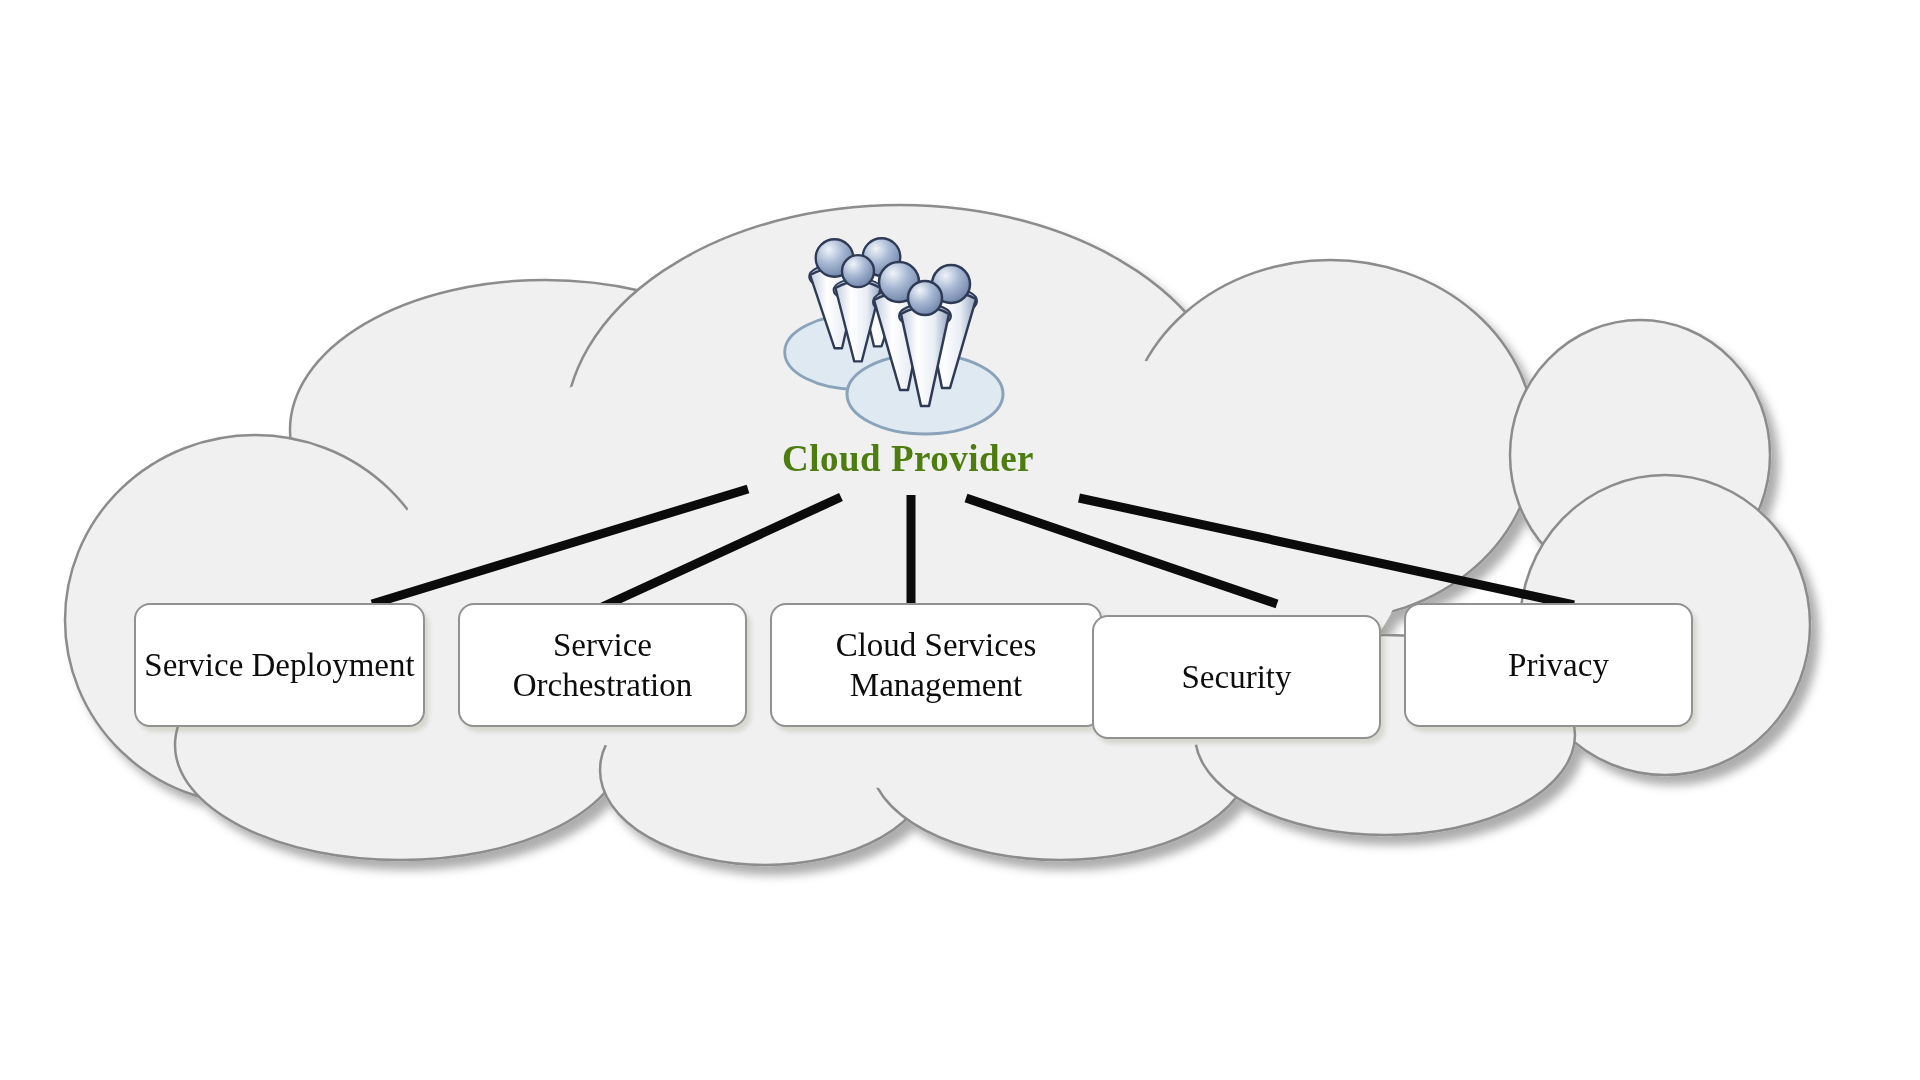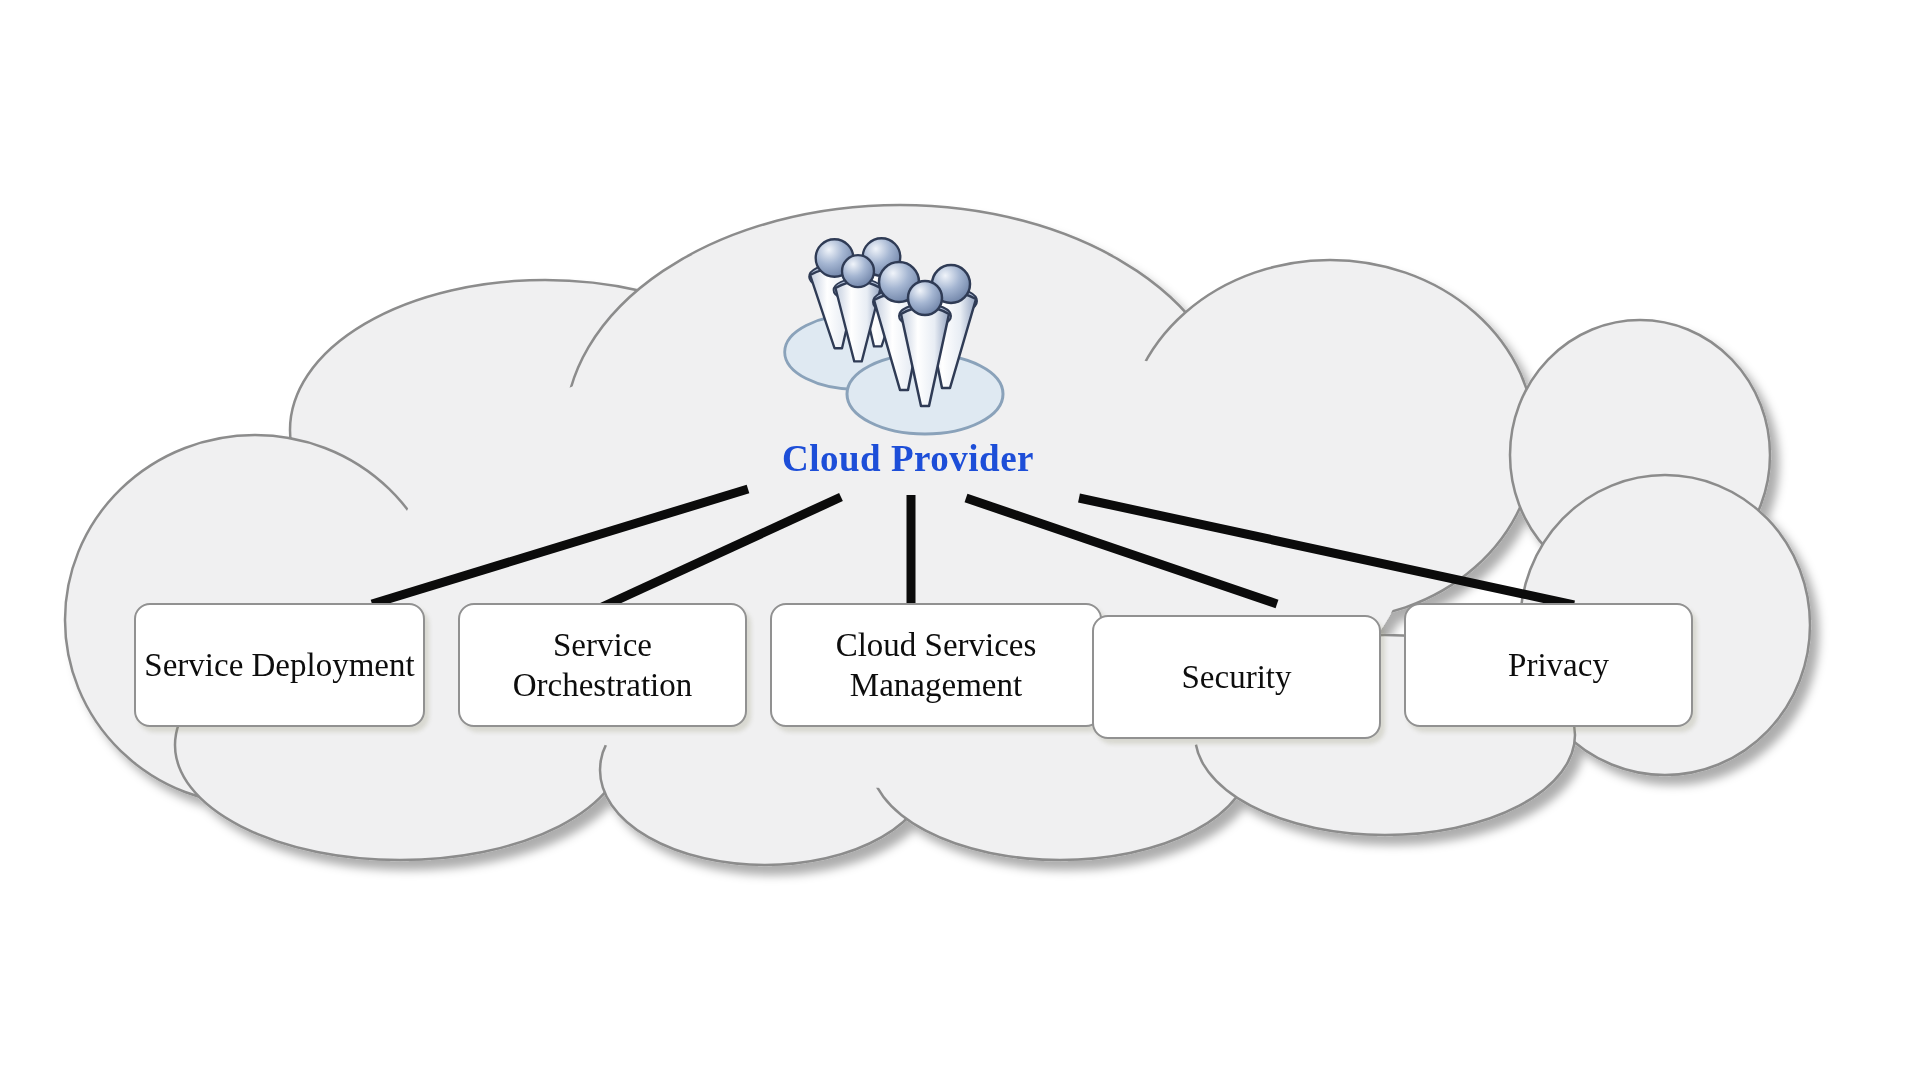--- a/index.html
+++ b/index.html
@@ -17,21 +17,21 @@
     width: 1920px; height: 1080px;
   }
   .provider-title {
     position: absolute;
     left: 733px;
     top: 437px;
     width: 350px;
     text-align: center;
     font-size: 37px;
     font-weight: bold;
-    color: #1d4ed8;
+    color: #4d7c0f;
     letter-spacing: 0.5px;
   }
   .concept-box {
     position: absolute;
     top: 603px;
     height: 124px;
     background: #ffffff;
     border: 2px solid #919191;
     border-radius: 16px;
     box-shadow: 4px 5px 4px rgba(130, 130, 95, 0.22);

